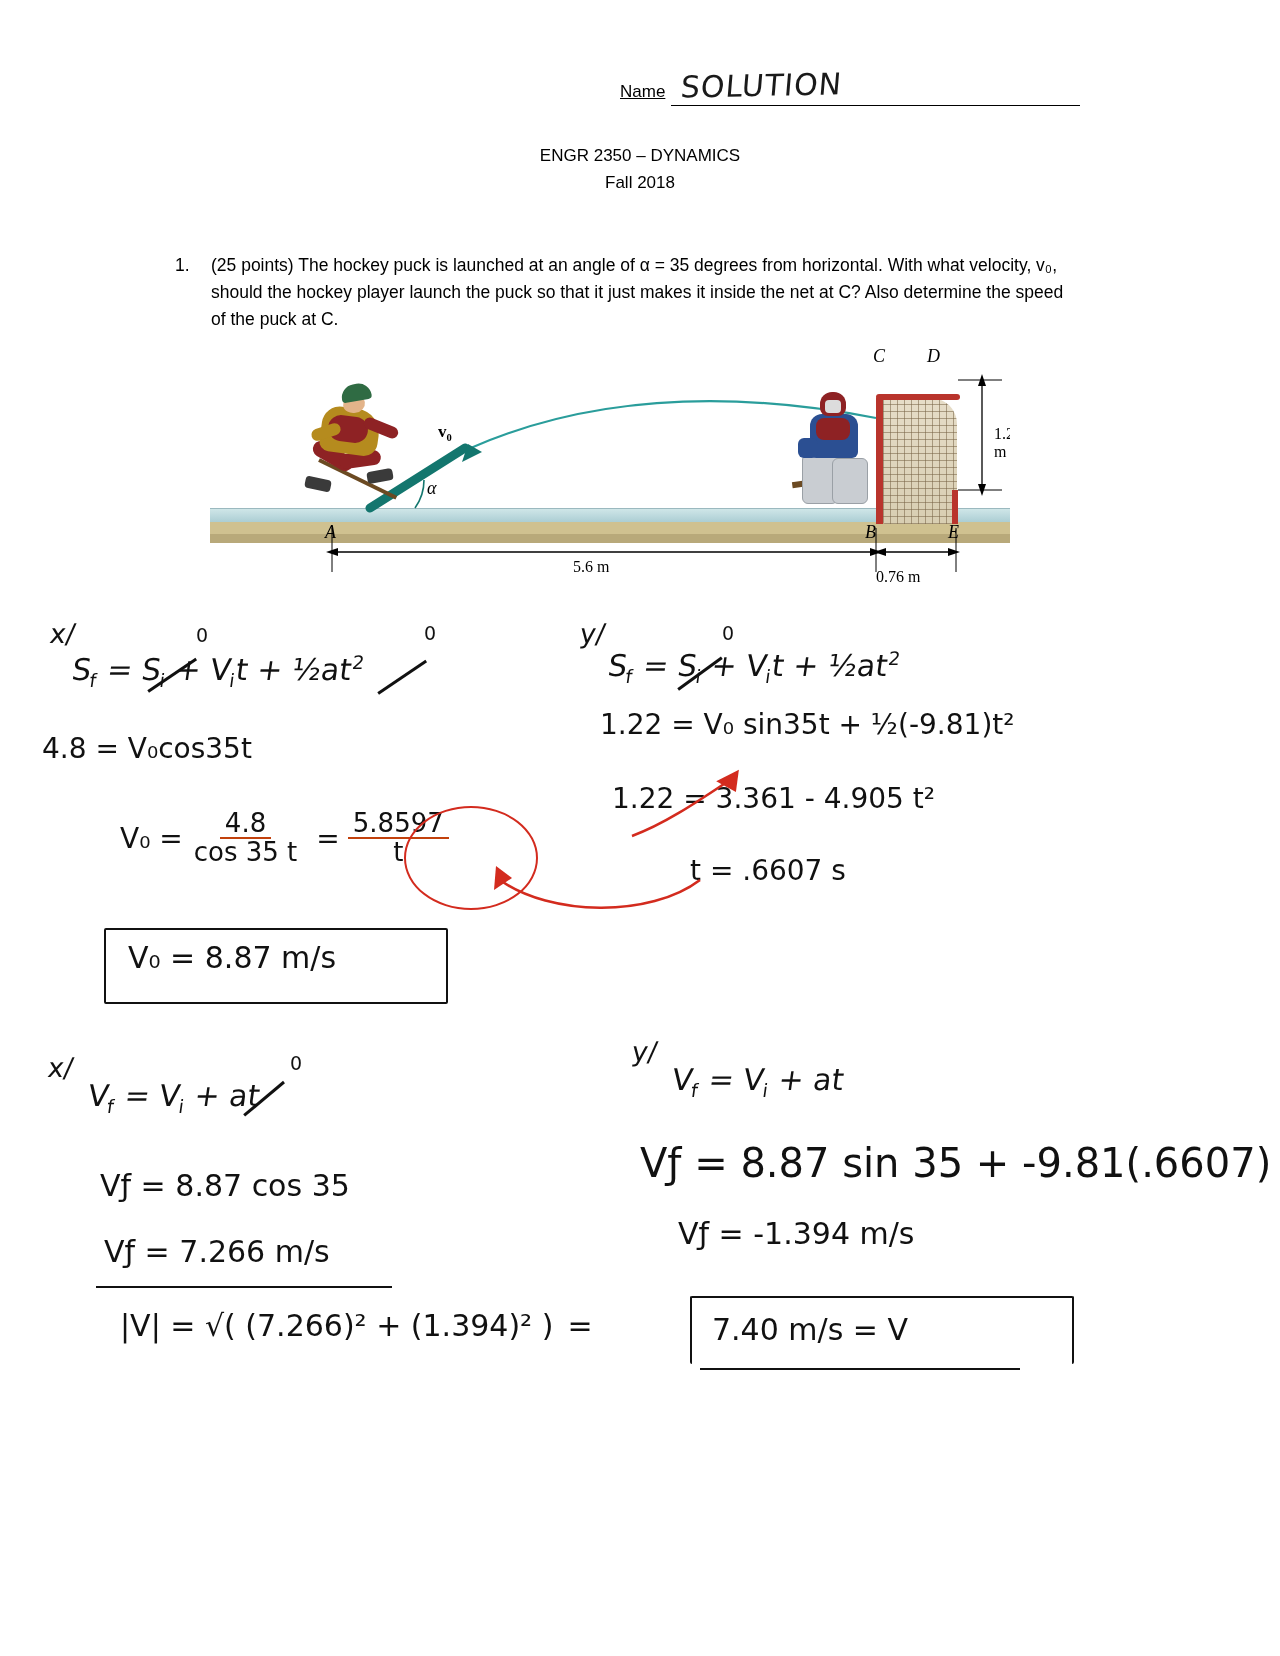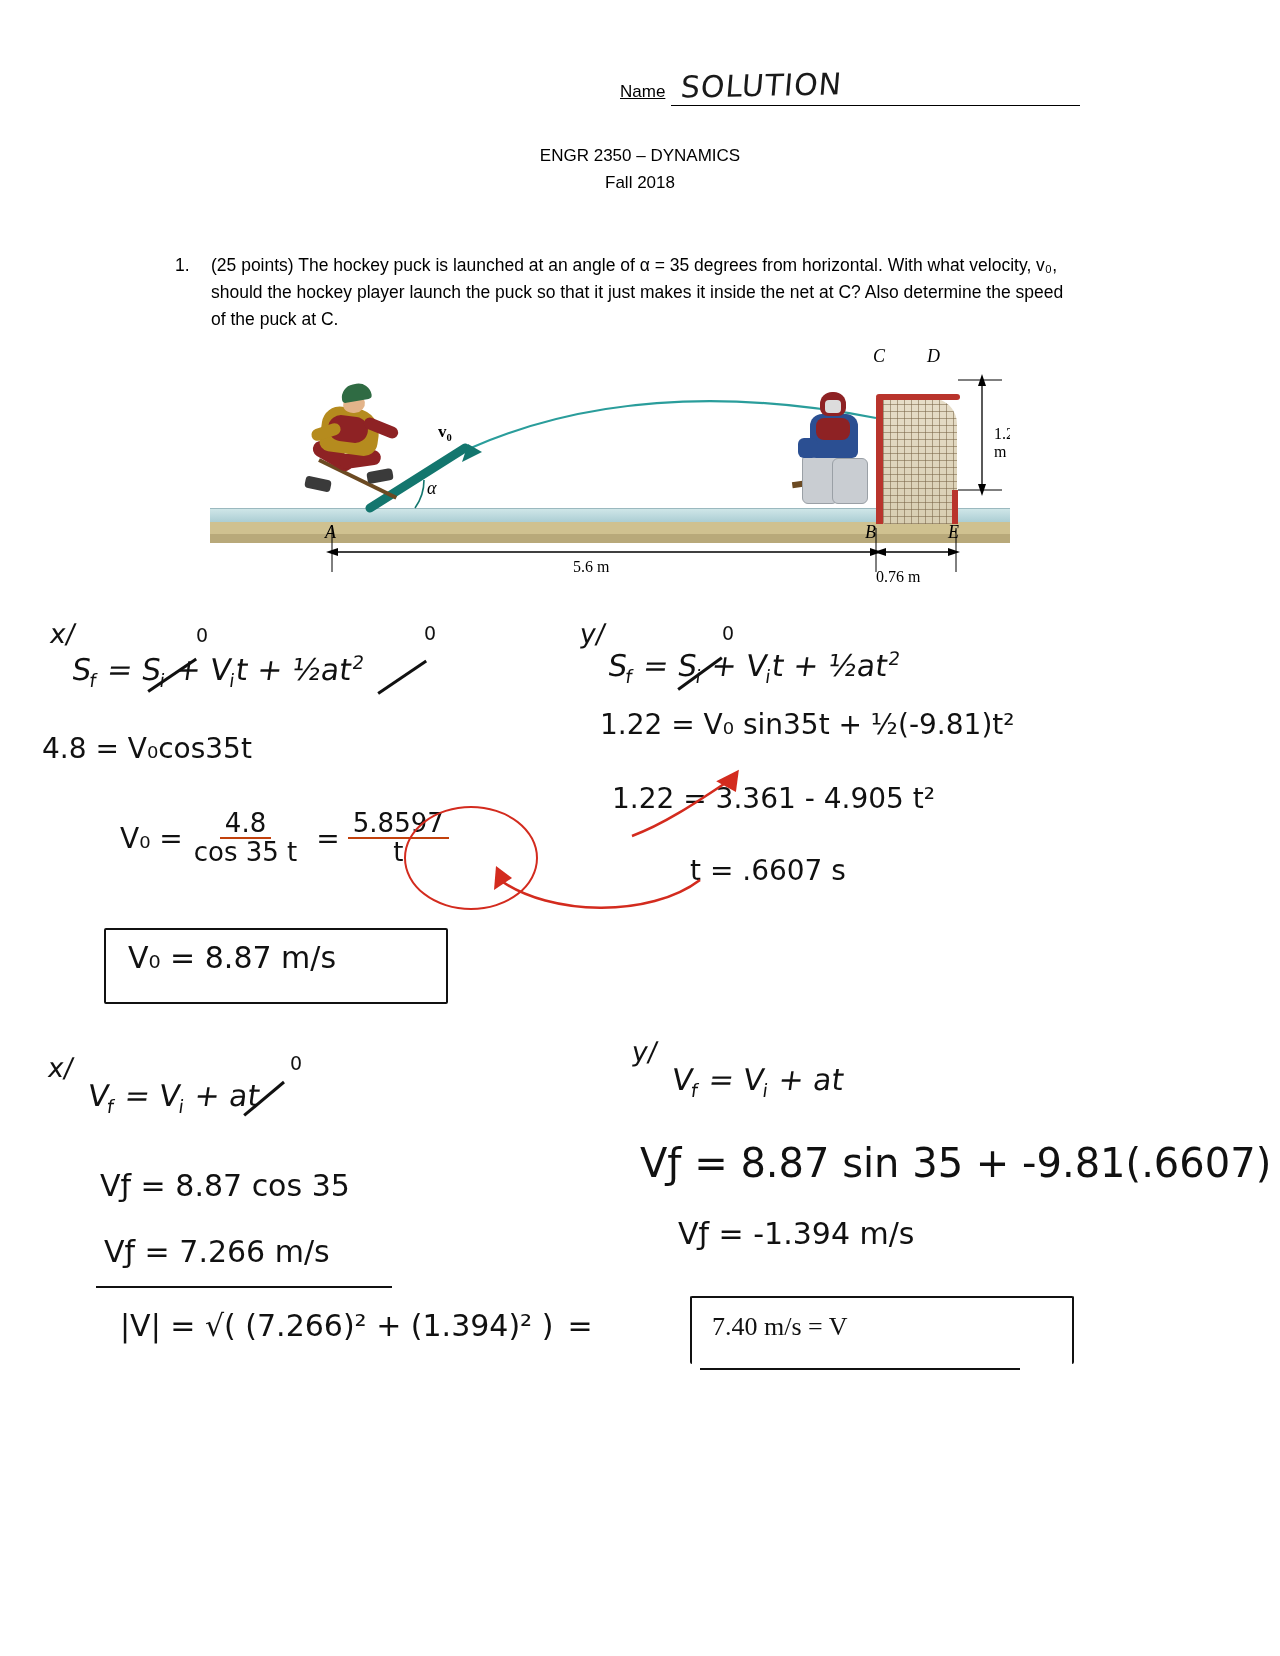--- a/index.html
+++ b/index.html
@@ -489,17 +489,17 @@
   </div>
   <div class="hw" style="left:640px; top:1140px; font-size:40px;">Vƒ = 8.87 sin 35 + -9.81(.6607)</div>
   <div class="hw" style="left:678px; top:1216px; font-size:30px;">Vƒ = -1.394 m/s</div>
 
   <div class="uline" style="left:96px; top:1286px; width:296px;"></div>
 
   <div class="hw" style="left:120px; top:1308px; font-size:30px; display:flex; align-items:flex-end;">
     <span>|V| = √( (7.266)² + (1.394)² )</span>
     <span style="margin:0 14px;">=</span>
   </div>
-  <div class="hw" style="left:712px; top:1312px; font-size:26px;font-family:Liberation Serif, serif;">7.40 m/s = V</div>
+  <div class="hw" style="left:712px; top:1312px; font-size:30px;">7.40 m/s = V</div>
   <div class="boxed" style="left:690px; top:1296px; width:380px; height:66px; border-left-width:2.5px; border-bottom:none; border-right-width:2.5px;"></div>
   <div class="uline" style="left:700px; top:1368px; width:320px;"></div>
 
 </div>
 
 </body></html>

